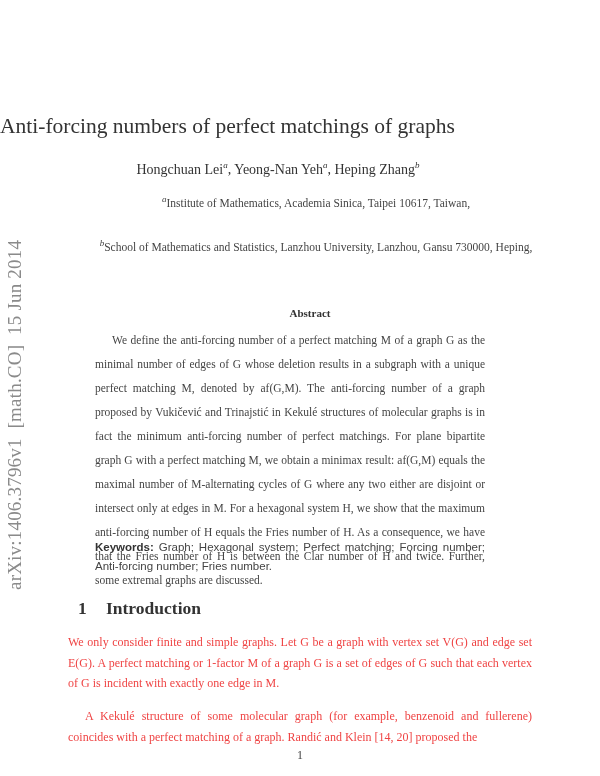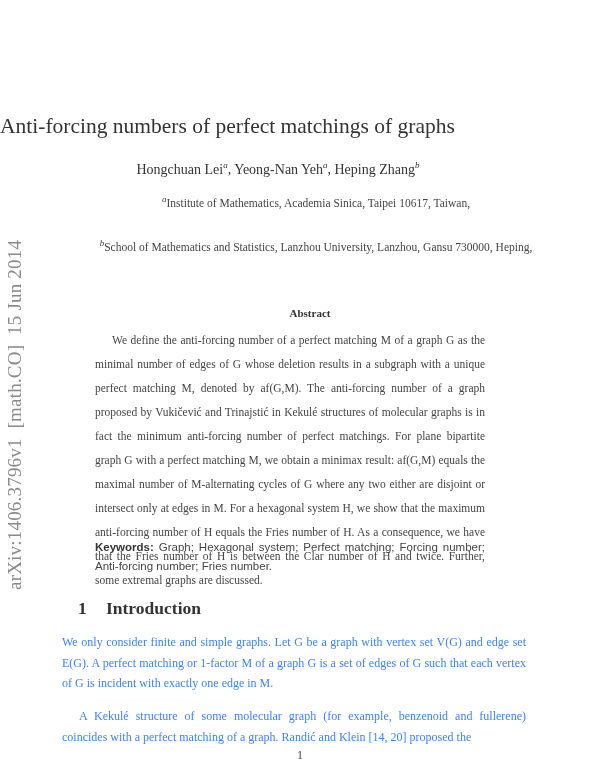--- a/index.html
+++ b/index.html
@@ -19,22 +19,22 @@
                     font-family:"Liberation Serif",serif; font-weight:bold; font-size:11px; color:#333; }
   .abstract { position:absolute; left:95px; width:390px; top:328px;
               font-family:Liberation Serif, serif; font-size:11.5px; line-height:24px; color:#444;
               text-align:justify; text-indent:17px; }
   .keywords { position:absolute; left:95px; width:390px; top:538px;
               font-family:Liberation Sans, sans-serif; font-size:11.5px; line-height:19.2px; color:#444; text-align:justify; }
   .keywords b { color:#333; }
   .section { position:absolute; left:66px; top:598px; font-family:"Liberation Serif",serif; font-weight:bold;
              font-size:17.5px; color:#333;margin-left:12px; }
   .section .num { display:inline-block; width:28px; }
-  .body-text { position:absolute; left:62px; width:464px; font-family:"Liberation Serif",serif;
-               font-size:12px; line-height:20.5px; color:#3b82f6; text-align:justify; }
+  .body-text { position:absolute; left:68px; width:464px; font-family:"Liberation Serif",serif;
+               font-size:12px; line-height:20.5px; color:#ef4444; text-align:justify; }
   .indent { text-indent:17px;margin-top:12px; }
   .page-num { position:absolute; left:0; width:600px; top:748px; text-align:center;
               font-family:"Liberation Serif",serif; font-size:12px; color:#444; }
 </style>
 </head>
 <body>
 
 <div class="page">
 
   <div class="arxiv-stamp">arXiv:1406.3796v1  [math.CO]  15 Jun 2014</div>

